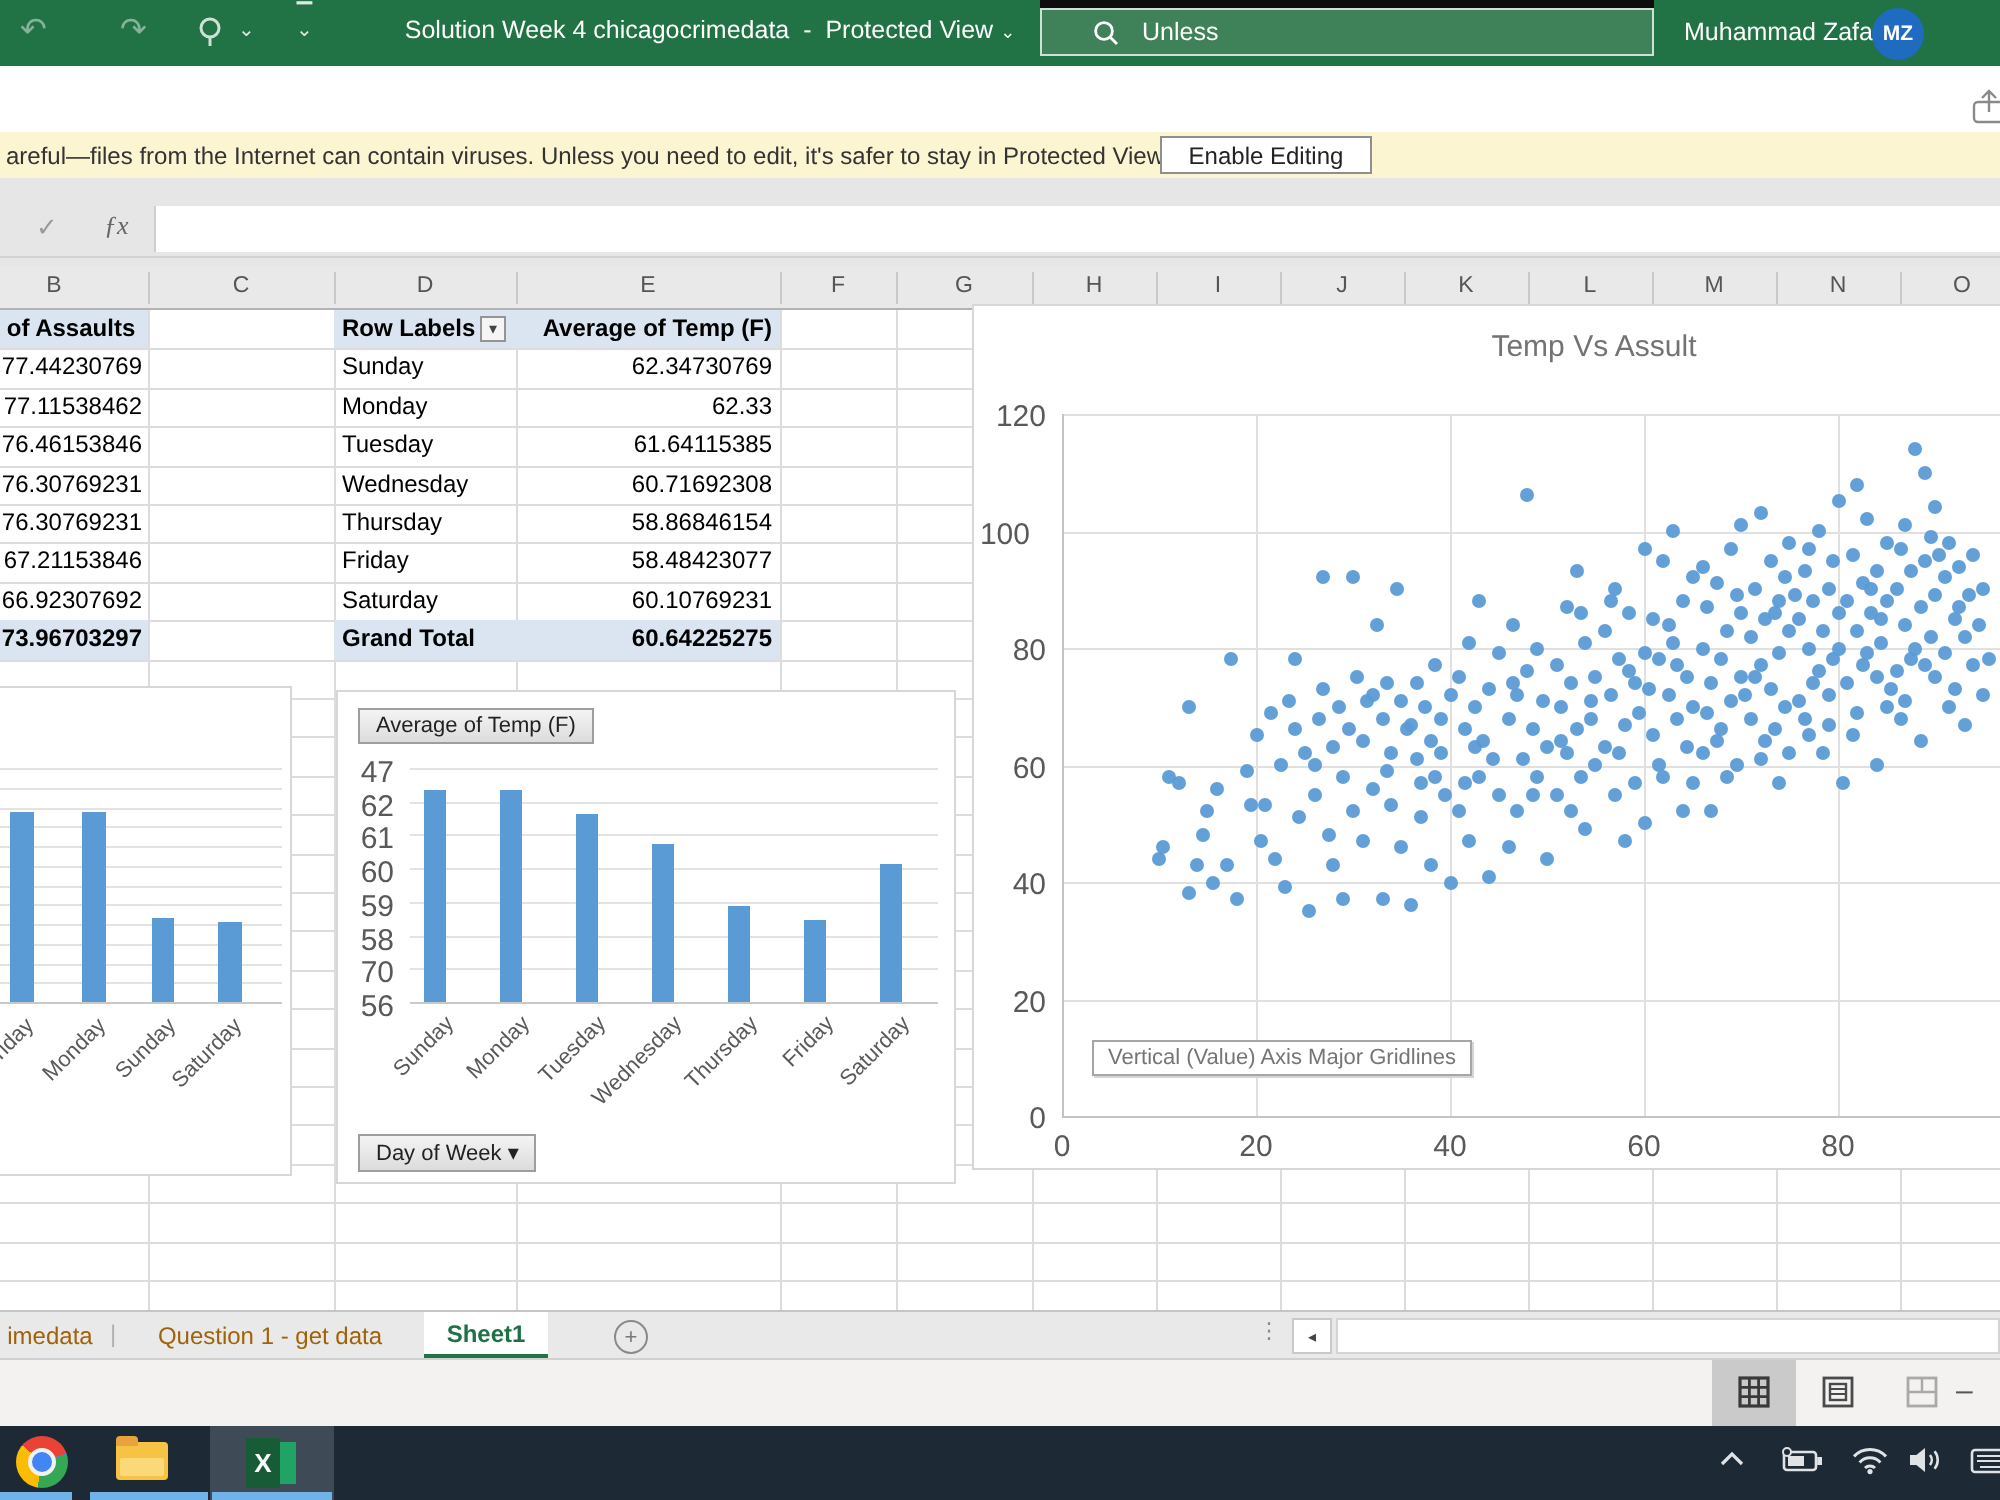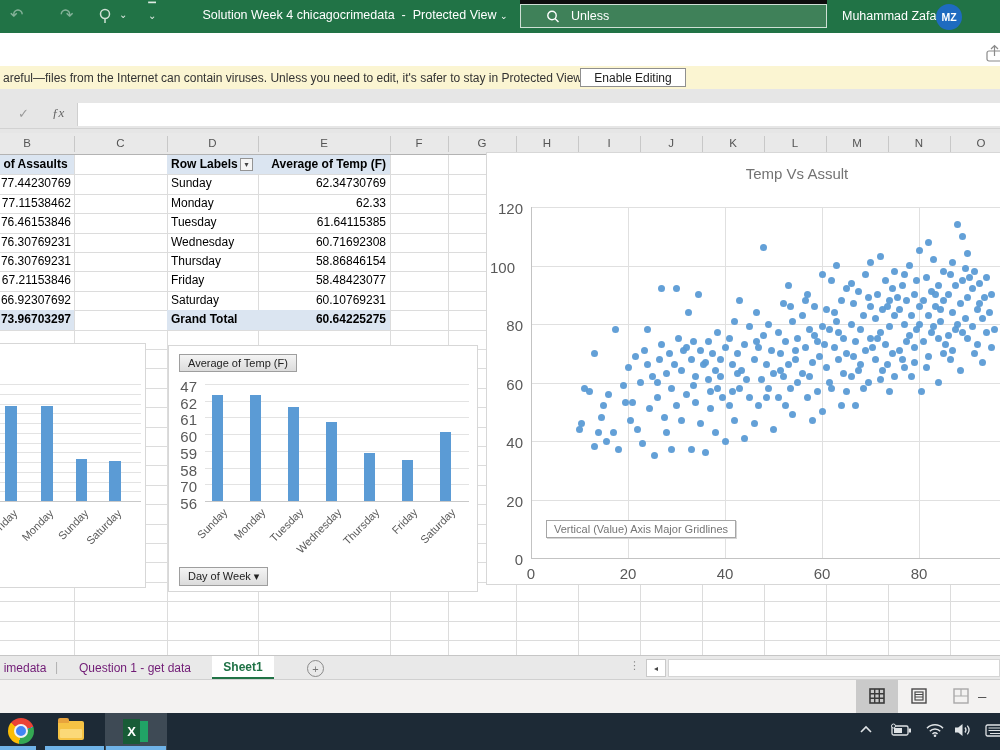--- a/index.html
+++ b/index.html
@@ -55,21 +55,21 @@
   .cgrid-v{width:1px;background:#e0e0e0;}
   .bar{background:#5b9bd5;}
   .dot{width:7px;height:7px;border-radius:50%;background:#5b9bd5;opacity:.95;}
   .fieldbtn{background:linear-gradient(#f4f4f4,#dcdcdc);border:1px solid #9e9e9e;font-size:11px;color:#222;
             padding:2px 8px;white-space:nowrap;box-sizing:border-box;}
   #scatter-title{font-size:15px;color:#737373;text-align:center;}
   #tooltip{border:1px solid #a6a6a6;background:#fff;box-shadow:1px 1px 0 #d5d5d5;padding:2px 7px;
            font-size:11px;color:#757575;white-space:nowrap;}
   
   #tabbar{left:0;top:655px;width:1000px;height:24px;background:#e9e9e9;border-top:1px solid #c6c6c6;box-sizing:border-box;}
-  .sheettab{top:0;height:23px;display:flex;align-items:center;justify-content:center;font-size:12px;color:#701a75;}
+  .sheettab{top:0;height:23px;display:flex;align-items:center;justify-content:center;font-size:12px;color:#a16207;}
   #tab-active{background:#fff;color:#1e7145;font-weight:bold;border-bottom:2px solid #217346;box-sizing:border-box;}
   #tab-divider{left:55px;top:4px;color:#b0b0b0;font-size:12px;}
   #addsheet{left:307px;top:4px;width:15px;height:15px;border:1px solid #8a8a8a;border-radius:50%;color:#777;
             font-size:11px;display:flex;align-items:center;justify-content:center;}
   #tb-dots{left:629px;top:3px;color:#888;font-size:11px;letter-spacing:-1px;}
   #hscroll-left{left:646px;top:3px;width:20px;height:18px;background:#fff;border:1px solid #c9c9c9;box-sizing:border-box;
                 color:#444;font-size:8px;display:flex;align-items:center;justify-content:center;}
   #hscroll-track{left:668px;top:3px;width:332px;height:18px;background:#fff;border:1px solid #d5d5d5;box-sizing:border-box;}
   
   #statusbar{left:0;top:679px;width:1000px;height:34px;background:#f3f2f1;border-top:1px solid #d0d0d0;box-sizing:border-box;}

